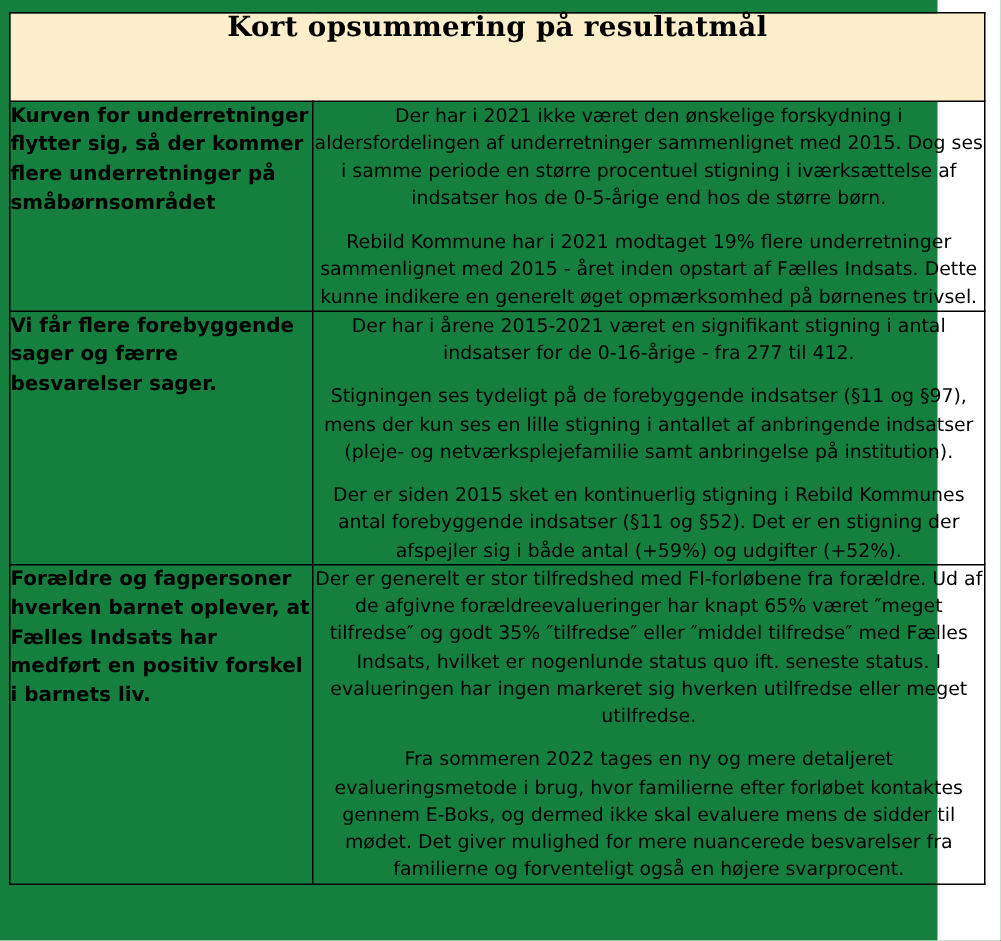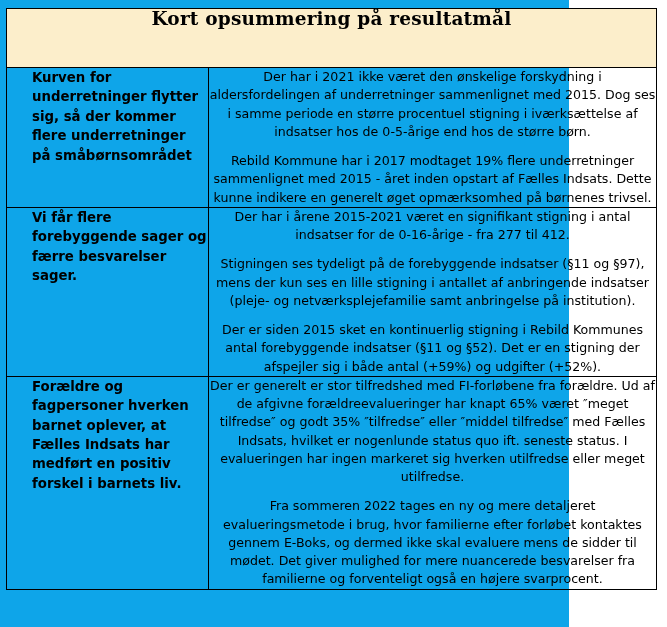--- a/index.html
+++ b/index.html
@@ -9,23 +9,23 @@
   }
   body {
     width: 667px;
     height: 627px;
     font-family: "DejaVu Sans", sans-serif;
     color: #000000;
     overflow: hidden;
   }
   #sheet {
     position: relative;
-    width: 569px;
+    width: 625px;
     height: 627px;
-    background: #0ea5e9;
+    background: #15803d;
   }
   table.summary {
     position: absolute;
     left: 6px;
     top: 8px;
     width: 650px;
     border-collapse: collapse;
     table-layout: fixed;
   }
   table.summary td {
@@ -55,21 +55,20 @@
   td.text-cell {
     padding: 7px 9px 7px 8px;
     text-align: center;
   }
   .goal-text {
     font-family: "DejaVu Sans", sans-serif;
     font-weight: bold;
     font-size: 13.3px;
     line-height: 1.46;
     color: #000000;
-    margin-left: 25px;
   }
   .para {
     font-family: "DejaVu Sans", sans-serif;
     font-size: 12.6px;
     line-height: 1.45;
     color: #000000;
     margin: 0 0 11px 0;
   }
   .para:last-child {
     margin-bottom: 0;
@@ -90,21 +89,21 @@
           <div class="header-title">Kort opsummering på resultatmål</div>
         </td>
       </tr>
 
       <tr>
         <td class="goal-cell">
           <div class="goal-text">Kurven for underretninger flytter sig, så der kommer flere underretninger på småbørnsområdet</div>
         </td>
         <td class="text-cell">
           <p class="para">Der har i 2021 ikke været den ønskelige forskydning i aldersfordelingen af underretninger sammenlignet med 2015. Dog ses i samme periode en større procentuel stigning i iværksættelse af indsatser hos de 0-5-årige end hos de større børn.</p>
-          <p class="para">Rebild Kommune har i 2017 modtaget 19% flere underretninger sammenlignet med 2015 - året inden opstart af Fælles Indsats. Dette kunne indikere en generelt øget opmærksomhed på børnenes trivsel.</p>
+          <p class="para">Rebild Kommune har i 2021 modtaget 19% flere underretninger sammenlignet med 2015 - året inden opstart af Fælles Indsats. Dette kunne indikere en generelt øget opmærksomhed på børnenes trivsel.</p>
         </td>
       </tr>
 
       <tr>
         <td class="goal-cell">
           <div class="goal-text">Vi får flere forebyggende sager og færre besvarelser sager.</div>
         </td>
         <td class="text-cell">
           <p class="para">Der har i årene 2015-2021 været en signifikant stigning i antal indsatser for de 0-16-årige - fra 277 til 412.</p>
           <p class="para">Stigningen ses tydeligt på de forebyggende indsatser (§11 og §97), mens der kun ses en lille stigning i antallet af anbringende indsatser (pleje- og netværksplejefamilie samt anbringelse på institution).</p>

